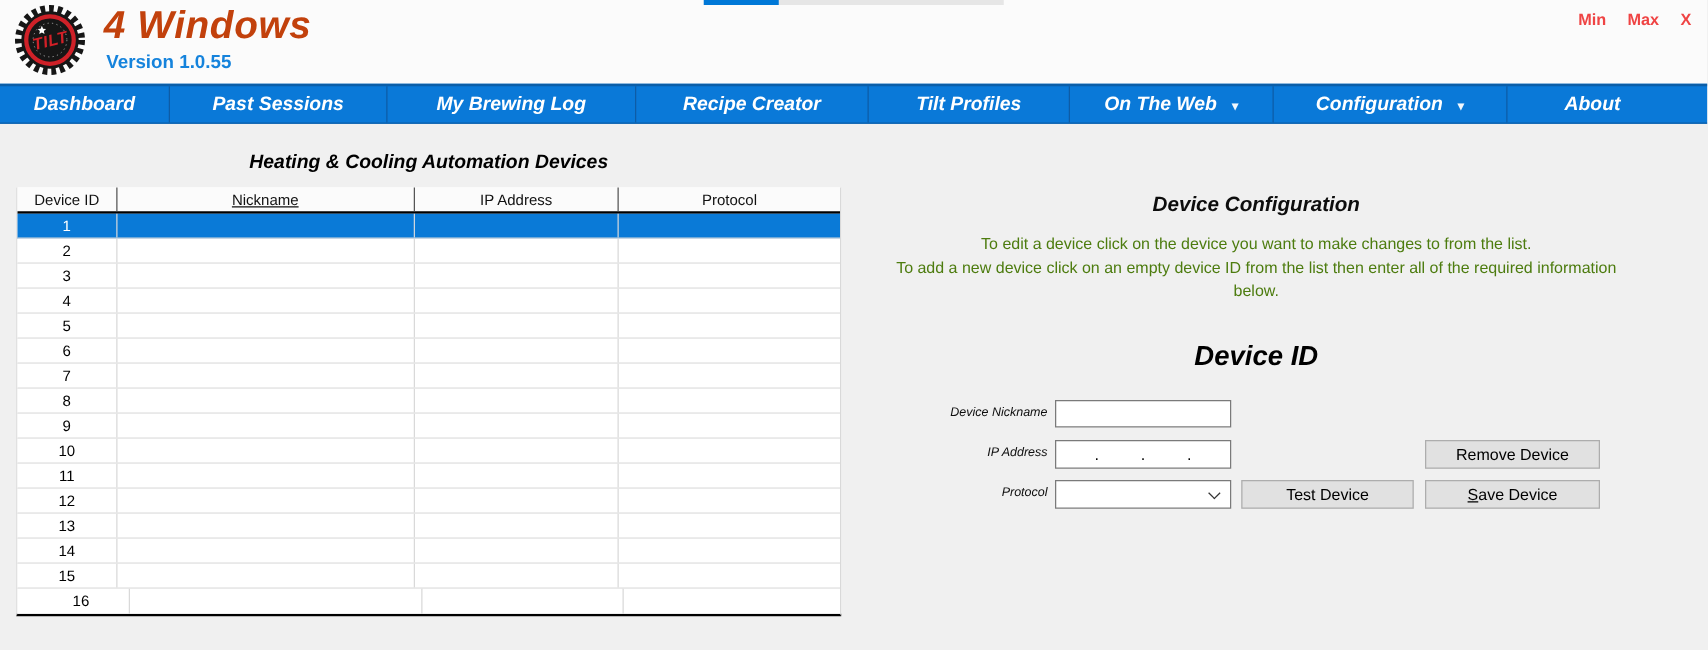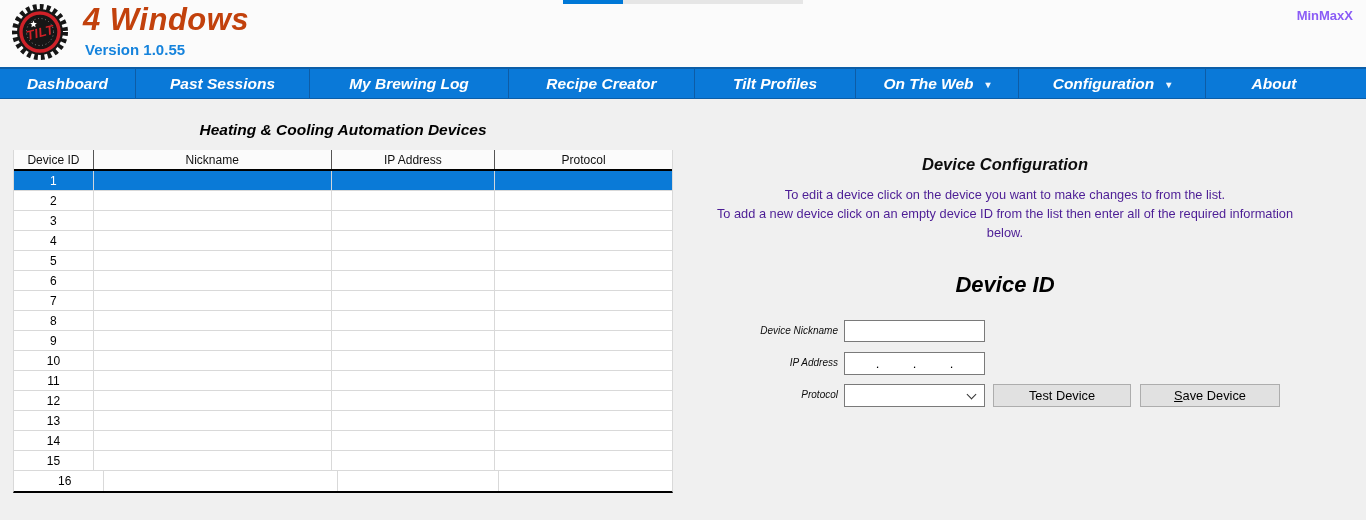--- a/index.html
+++ b/index.html
@@ -19,22 +19,22 @@
   }
   .app-version {
     position:absolute; left:85px; top:41px;
     font-size:15px; font-weight:bold; color:#1583dc;
   }
   .progress-track {
     position:absolute; left:563px; top:0; width:240px; height:4px; background:#e6e6e6;
   }
   .progress-fill { height:100%; background:#0078d7; }
   .win-controls {
-    position:absolute; top:8px; right:13px; display:flex; 
-    font-size:13px; font-weight:bold; color:#8b5cf6;
+    position:absolute; top:8px; right:13px; display:flex; gap:17px;
+    font-size:13px; font-weight:bold; color:#ef4444;
   }
   .win-controls span { cursor:default; }
   
   .nav {
     position:absolute; left:0; top:67px; width:1366px; height:32px;
     background:#0a79d8; border-top:2px solid #0b5ea8; border-bottom:1px solid #0b5ea8;
     display:flex;
   }
   .nav-item {
     height:100%; display:flex; align-items:center; justify-content:center;
@@ -62,38 +62,38 @@
     position:absolute; left:13px; top:150px; width:660px;
     background:#fff; border-left:1px solid #d9d9d9; border-right:1px solid #d9d9d9;
     border-bottom:2px solid #000;
   }
   .thead { display:flex; height:21px; border-bottom:2px solid #000; background:#fbfbfb; }
   .thead .th {
     display:flex; align-items:center; justify-content:center;
     font-size:12px; color:#111; border-right:1px solid #555;
   }
   .thead .th:last-child { border-right:none; }
-  .c0 { width:80px; } .c1 { width:238px; } .c2 { width:164px; } .c3 { width:177px; }
+  .c0 { width:80px; } .c1 { width:238px;text-decoration:underline; } .c2 { width:164px; } .c3 { width:177px; }
   .trow { display:flex; height:20px; border-bottom:1px solid #d9d9d9; background:#fff; }
   .trow:last-child { border-bottom:none;padding-left:12px; }
   .tcell {
     display:flex; align-items:center; justify-content:center;
     font-size:12px; color:#000; border-right:1px solid #d9d9d9;
   }
   .tcell:last-child { border-right:none; }
   .trow.selected { background:#0a7ad7; }
   .trow.selected .tcell { color:#fff; border-right-color:#cfd6dd; }
   
   .cfg-heading {
     position:absolute; left:695px; top:155px; width:620px; text-align:center;
     font-size:16.5px; font-weight:bold; font-style:italic; color:#0d0d0d;
   }
   .cfg-instructions {
     position:absolute; left:698px; top:185px; width:614px; text-align:center;
-    font-size:12.8px; color:#4c1d95; line-height:19px;
+    font-size:12.8px; color:#4d7c0f; line-height:19px;
   }
   .device-id-heading {
     position:absolute; left:695px; top:272px; width:620px; text-align:center;
     font-size:22px; font-weight:bold; font-style:italic; color:#000;
   }
   .fld-label { position:absolute; width:148px; text-align:right; font-size:10px; color:#0d0d0d;font-style:italic; }
   .lbl-nickname { left:690px; top:325px; }
   .lbl-ip       { left:690px; top:357px; }
   .lbl-protocol { left:690px; top:389px; }
   .txt-input {
@@ -307,16 +307,17 @@
     <span>.</span>
     <span>.</span>
   </div>
 
   <div class="fld-label lbl-protocol">Protocol</div>
   <div class="combo">
     <span></span>
     <span class="combo-chevron"></span>
   </div>
 
+  <div class="btn btn-remove">Remove Device</div>
   <div class="btn btn-test">Test Device</div>
   <div class="btn btn-save"><u>S</u>ave Device</div>
 
 </div>
 
 </body></html>

